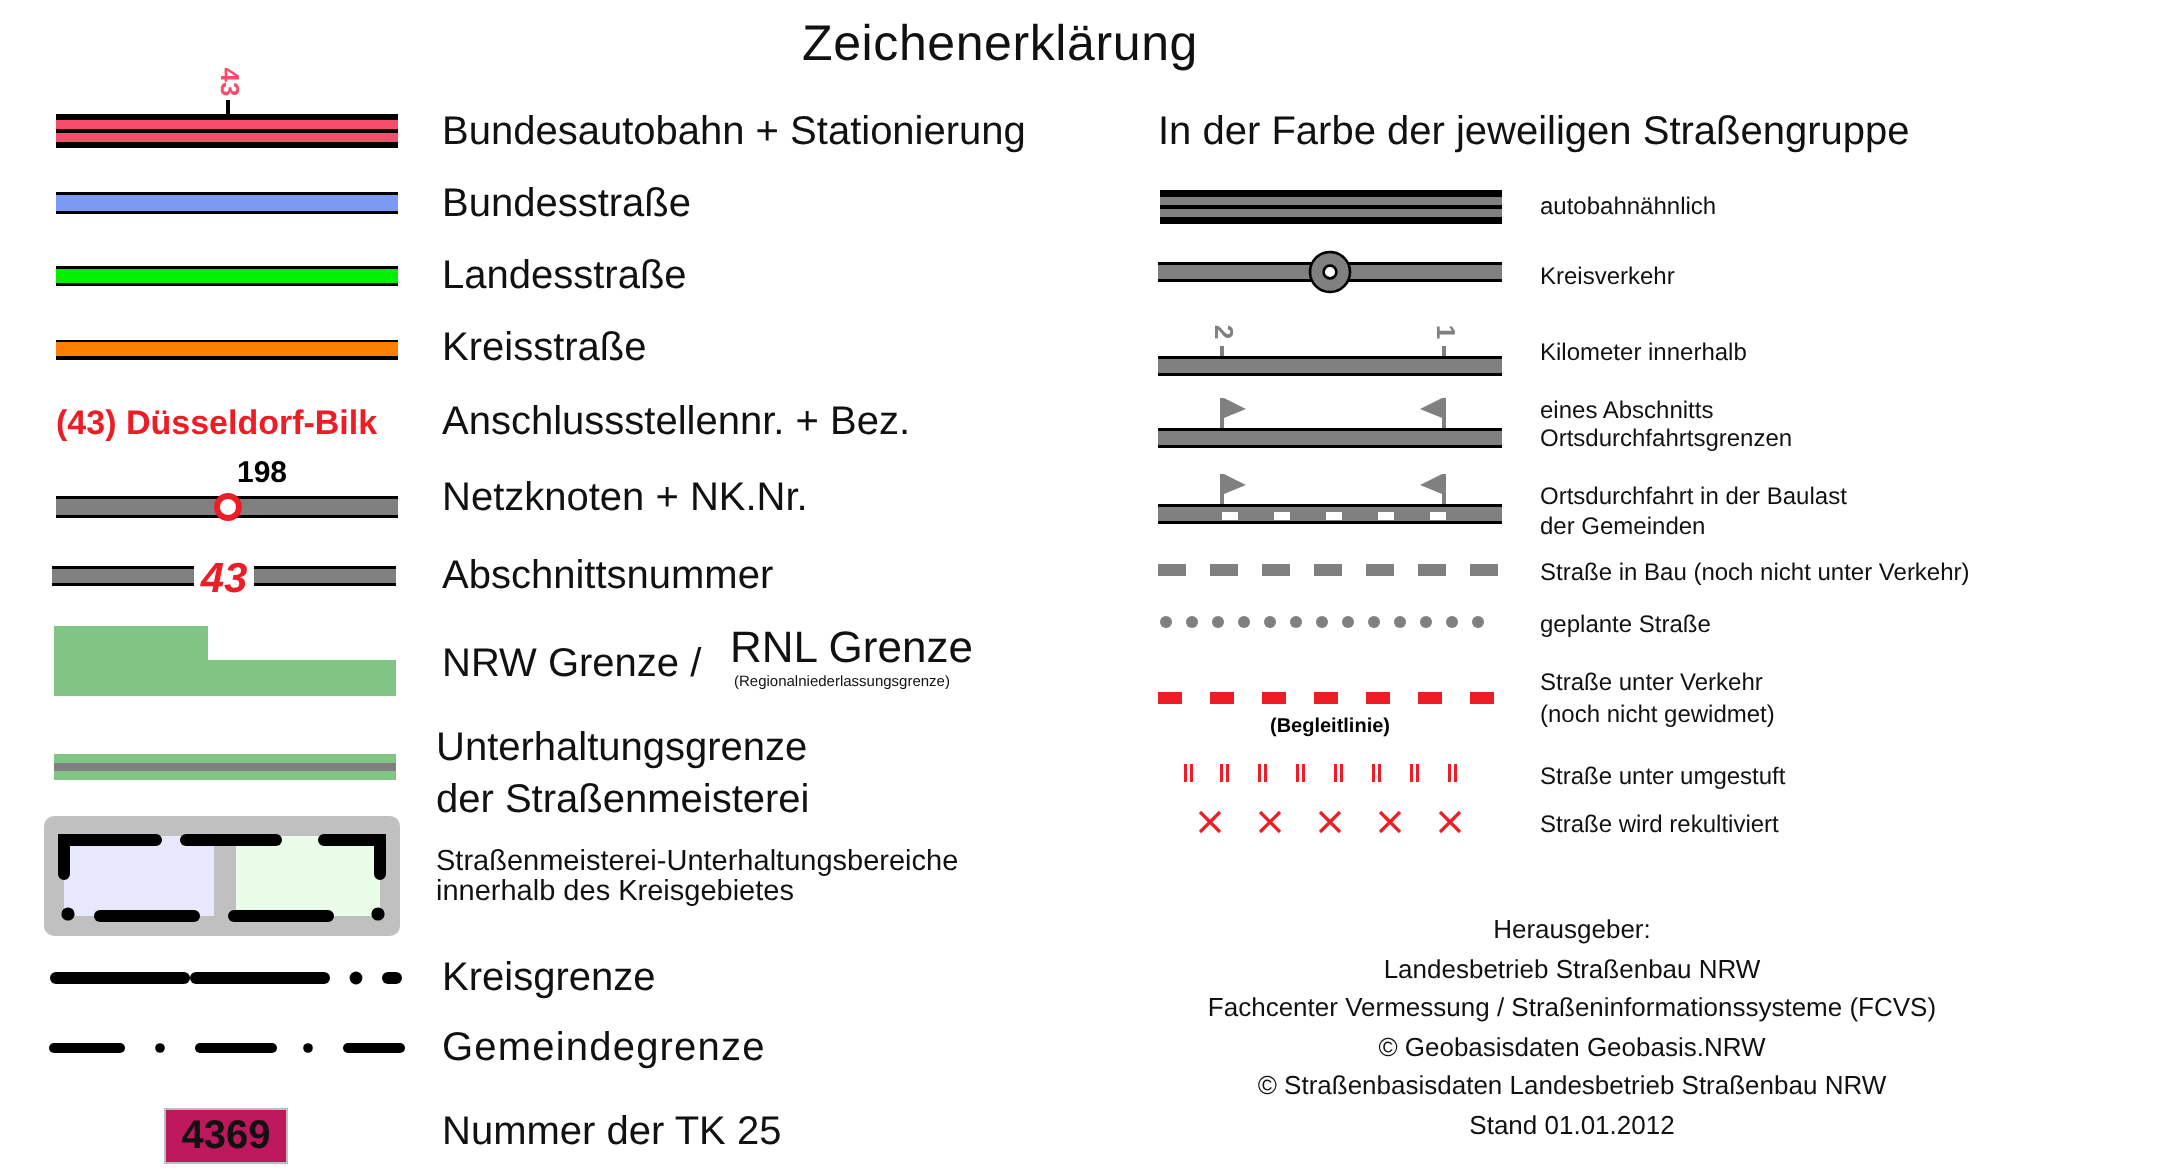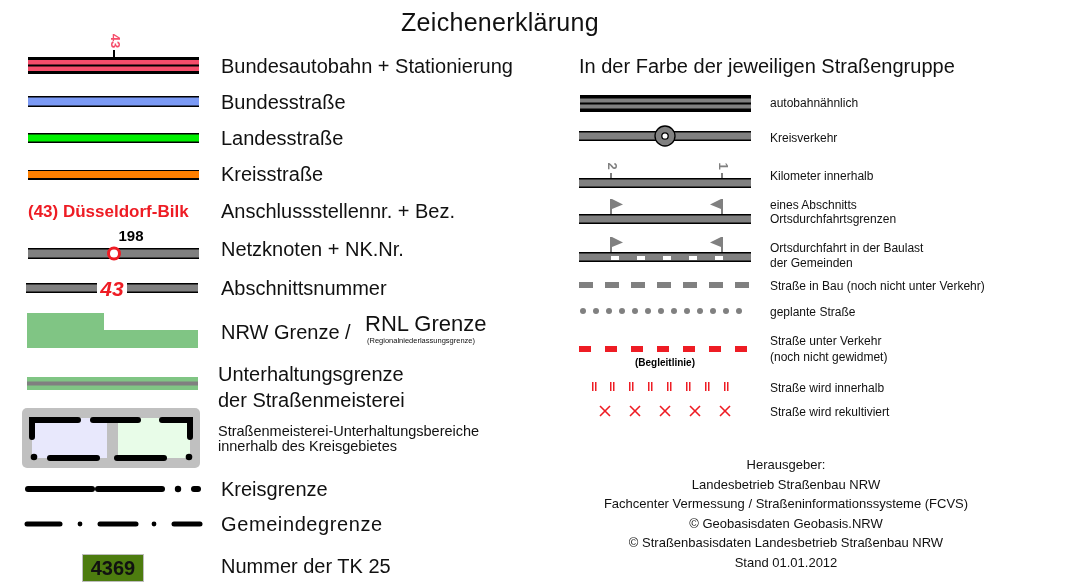--- a/index.html
+++ b/index.html
@@ -7,21 +7,21 @@
          font-family:"Liberation Sans", "DejaVu Sans", sans-serif; color:#111; }
   .abs { position:absolute; }
   .title { left:0; width:1000px; top:8px; text-align:center; font-size:25px; letter-spacing:0.3px; }
   .lbl { font-size:20px; white-space:nowrap; line-height:22px; }
   .rlbl { font-size:12px; white-space:nowrap; line-height:16px; }
   .small { font-size:14.5px; line-height:15px; white-space:nowrap; }
   .sym { position:absolute; }
   svg { display:block; }
   .footer { left:566px; width:440px; top:455px; text-align:center; font-size:13px; line-height:19.5px; }
   .tk-box { left:82px; top:554px; width:60px; height:26px; border:1px solid #bdbdbd;
-            font-weight:bold; font-size:20px; text-align:center; line-height:26px; background:#4d7c0f; }
+            font-weight:bold; font-size:20px; text-align:center; line-height:26px; background:#be185d; }
   .exit-lbl { left:28px; top:202px; font-size:17px; font-weight:bold; color:#ee1c24; white-space:nowrap; }
   .tiny { font-size:7.5px; white-space:nowrap; }
 </style>
 </head>
 <body>
 
 <div class="abs title">Zeichenerklärung</div>
 
 <div class="sym" style="left:28px;top:30px;">
   <svg width="172" height="45" viewBox="0 0 172 45">
@@ -284,21 +284,21 @@
         <rect x="80" y="0" width="1.5" height="9"></rect>
       <rect x="96" y="0" width="1.5" height="9"></rect>
         <rect x="99" y="0" width="1.5" height="9"></rect>
       <rect x="115" y="0" width="1.5" height="9"></rect>
         <rect x="118" y="0" width="1.5" height="9"></rect>
       <rect x="134" y="0" width="1.5" height="9"></rect>
         <rect x="137" y="0" width="1.5" height="9"></rect>
     </g>
   </svg>
 </div>
-<div class="abs rlbl" style="left:770px;top:380px;">Straße wird innerhalb</div>
+<div class="abs rlbl" style="left:770px;top:380px;">Straße unter umgestuft</div>
 
 <div class="sym" style="left:598px;top:404px;">
   <svg width="140" height="14">
     <g stroke="#ee1c24" stroke-width="1.6">
       <line x1="2" y1="2" x2="12" y2="12"></line>
         <line x1="12" y1="2" x2="2" y2="12"></line>
       <line x1="32" y1="2" x2="42" y2="12"></line>
         <line x1="42" y1="2" x2="32" y2="12"></line>
       <line x1="62" y1="2" x2="72" y2="12"></line>
         <line x1="72" y1="2" x2="62" y2="12"></line>

